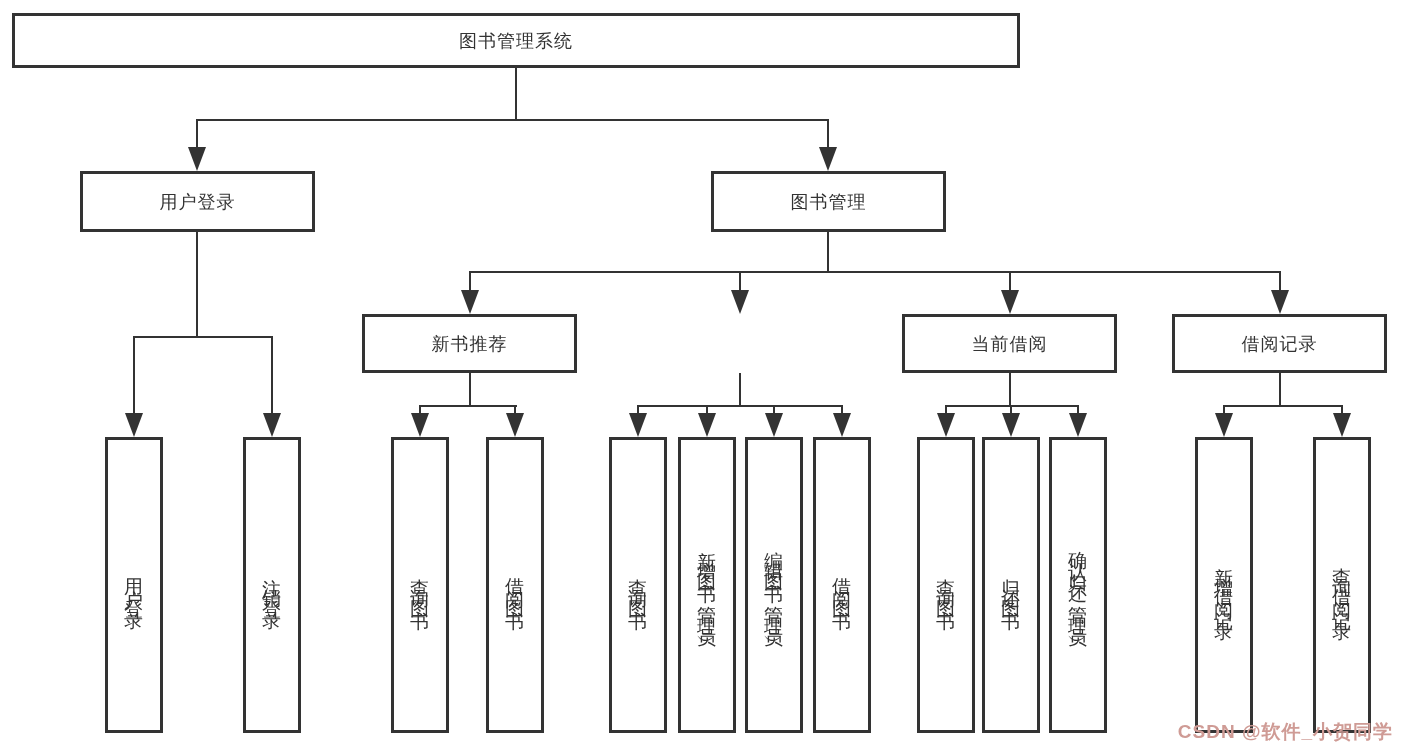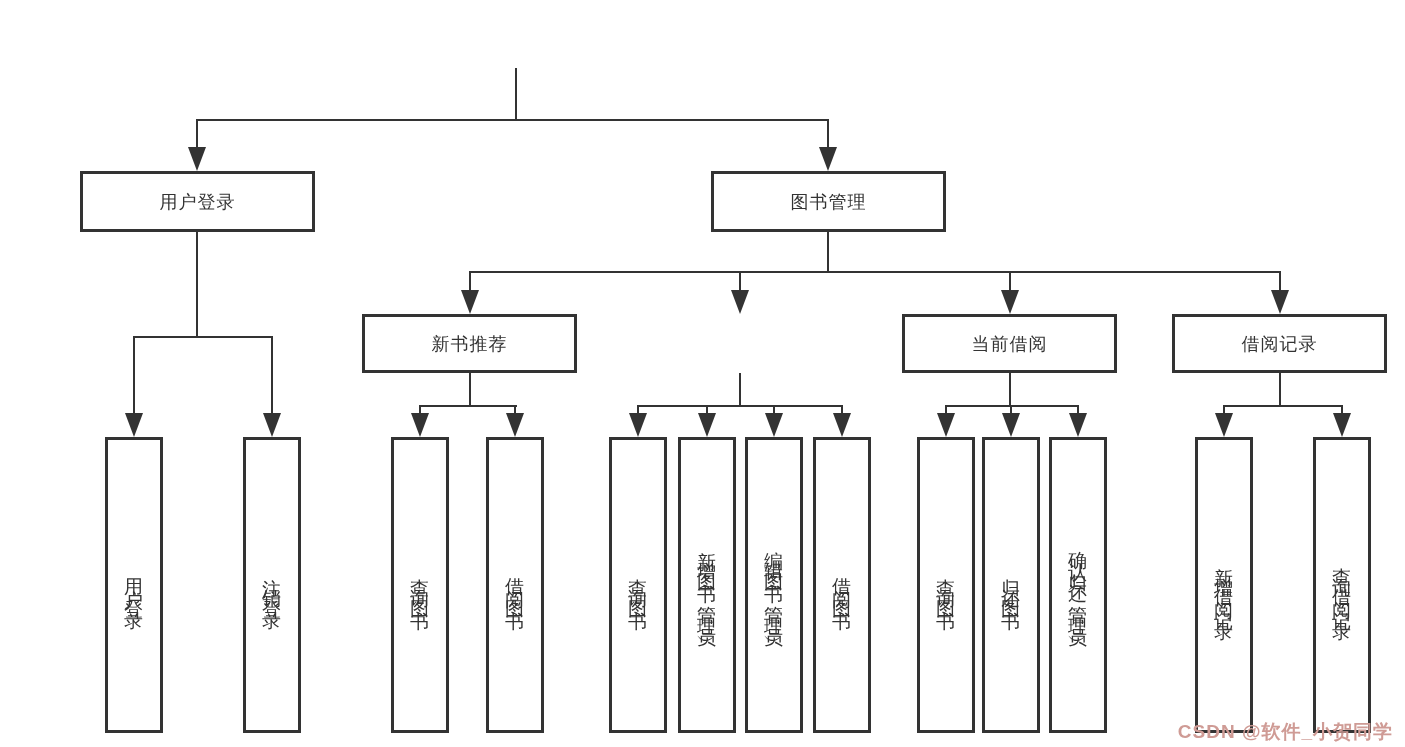--- a/index.html
+++ b/index.html
@@ -87,20 +87,23 @@
   <div class="vline" style="left:1077px;top:405px;height:10px"></div>
   <div class="arr" style="left:1069px;top:413px"></div>
 
   <div class="vline" style="left:1279px;top:373px;height:34px"></div>
   <div class="hline" style="left:1223px;top:405px;width:120px"></div>
   <div class="vline" style="left:1223px;top:405px;height:10px"></div>
   <div class="arr" style="left:1215px;top:413px"></div>
   <div class="vline" style="left:1341px;top:405px;height:10px"></div>
   <div class="arr" style="left:1333px;top:413px"></div>
 
+  <div class="box hbox" style="left:12px;top:13px;width:1008px;height:55px">
+    <span>图书管理系统</span>
+  </div>
 
   <div class="box hbox" style="left:80px;top:171px;width:235px;height:61px">
     <span>用户登录</span>
   </div>
 
   <div class="box hbox" style="left:711px;top:171px;width:235px;height:61px">
     <span>图书管理</span>
   </div>
 
   <div class="box hbox" style="left:362px;top:314px;width:215px;height:59px">

